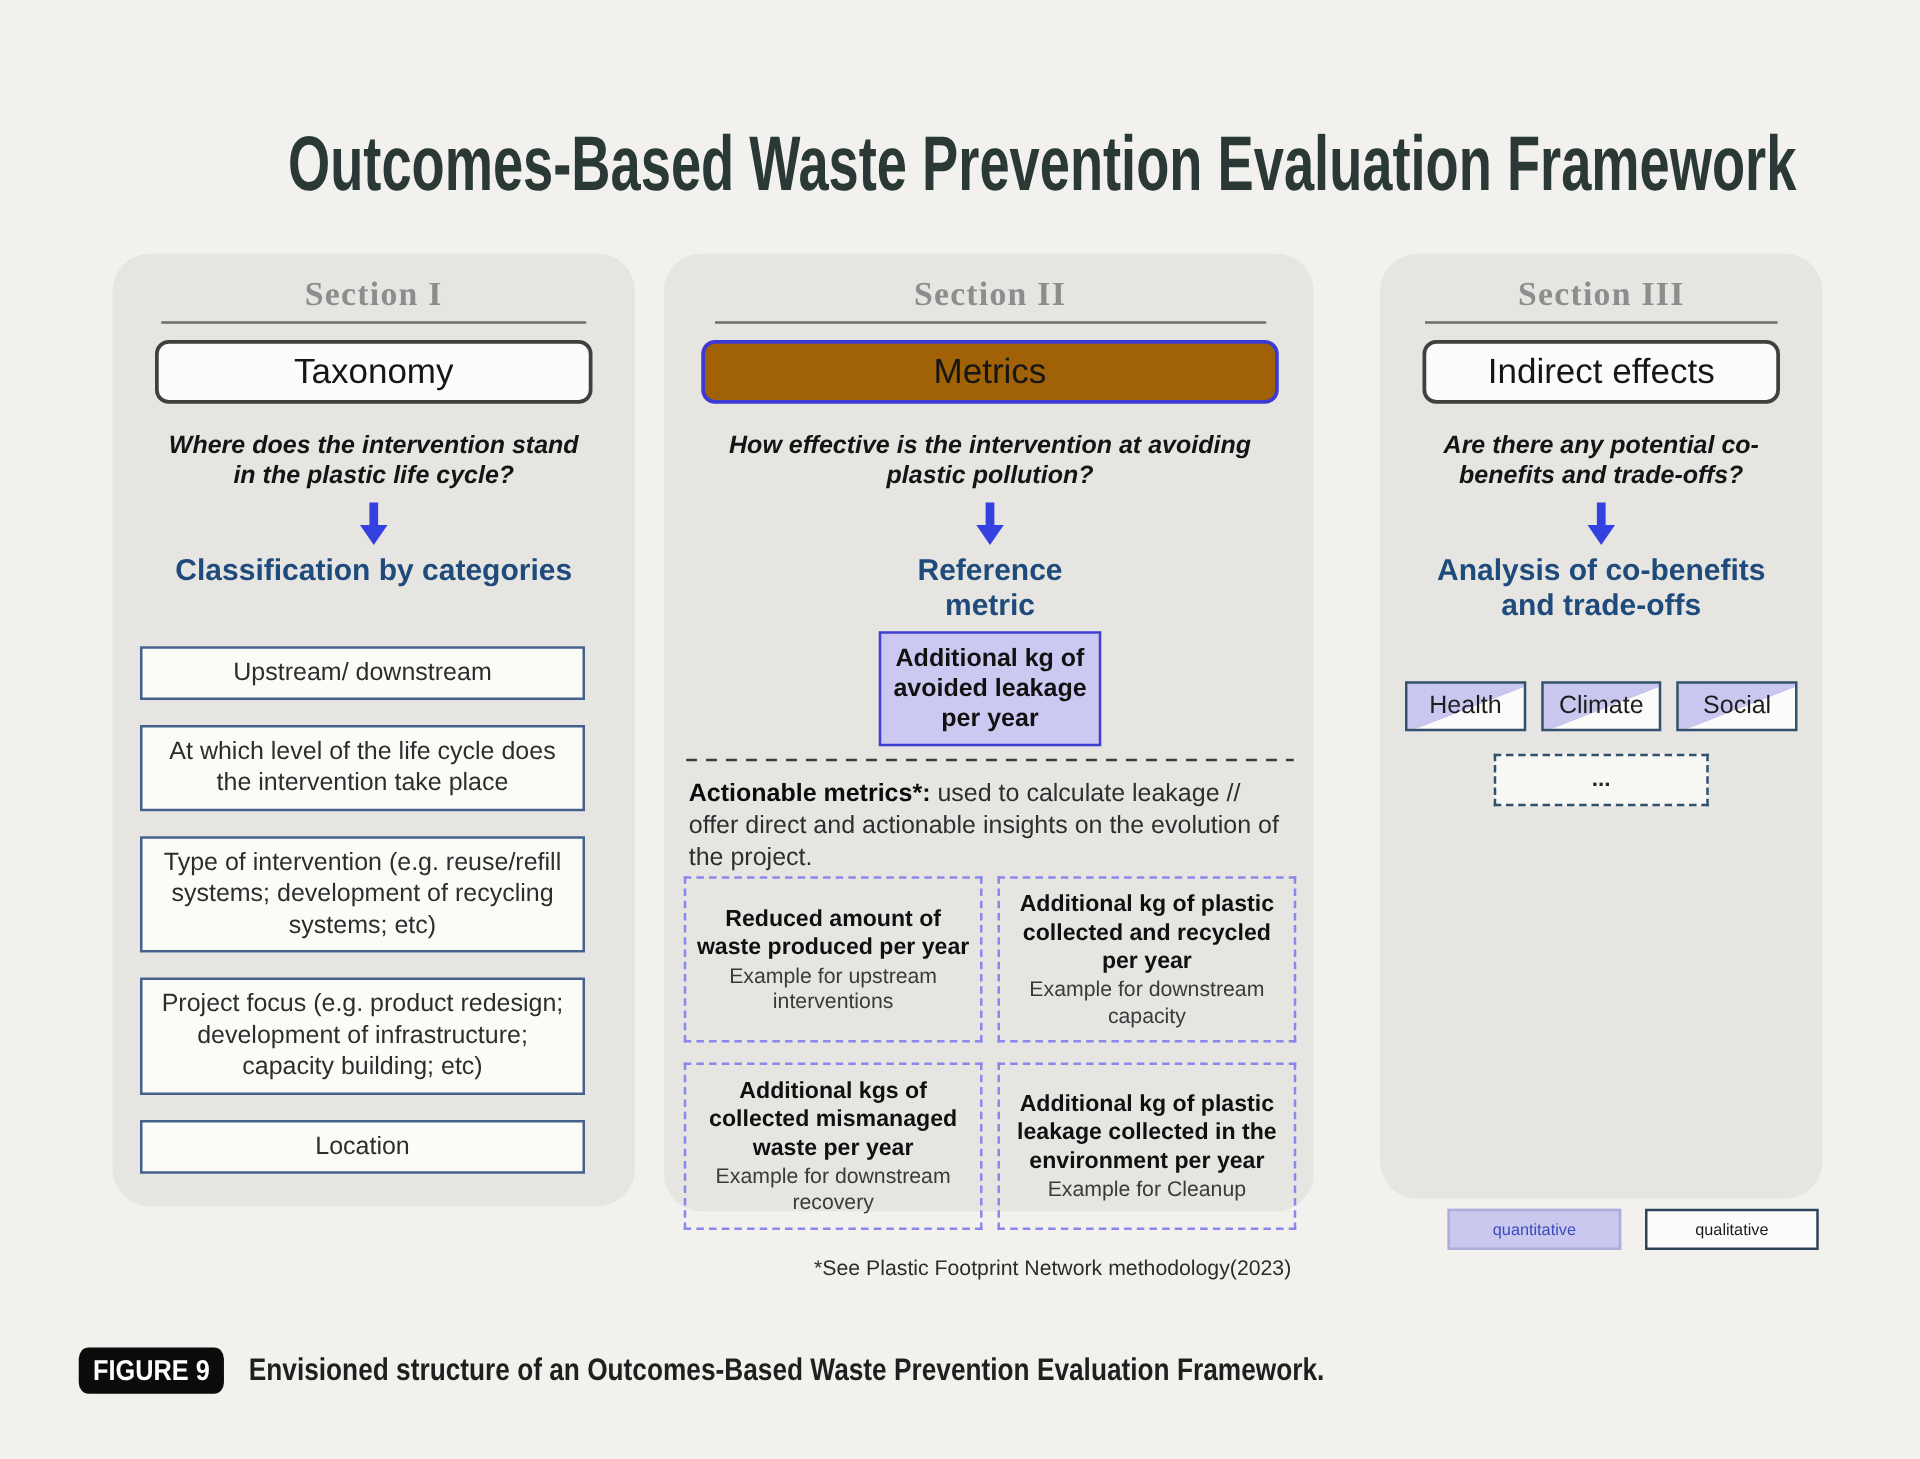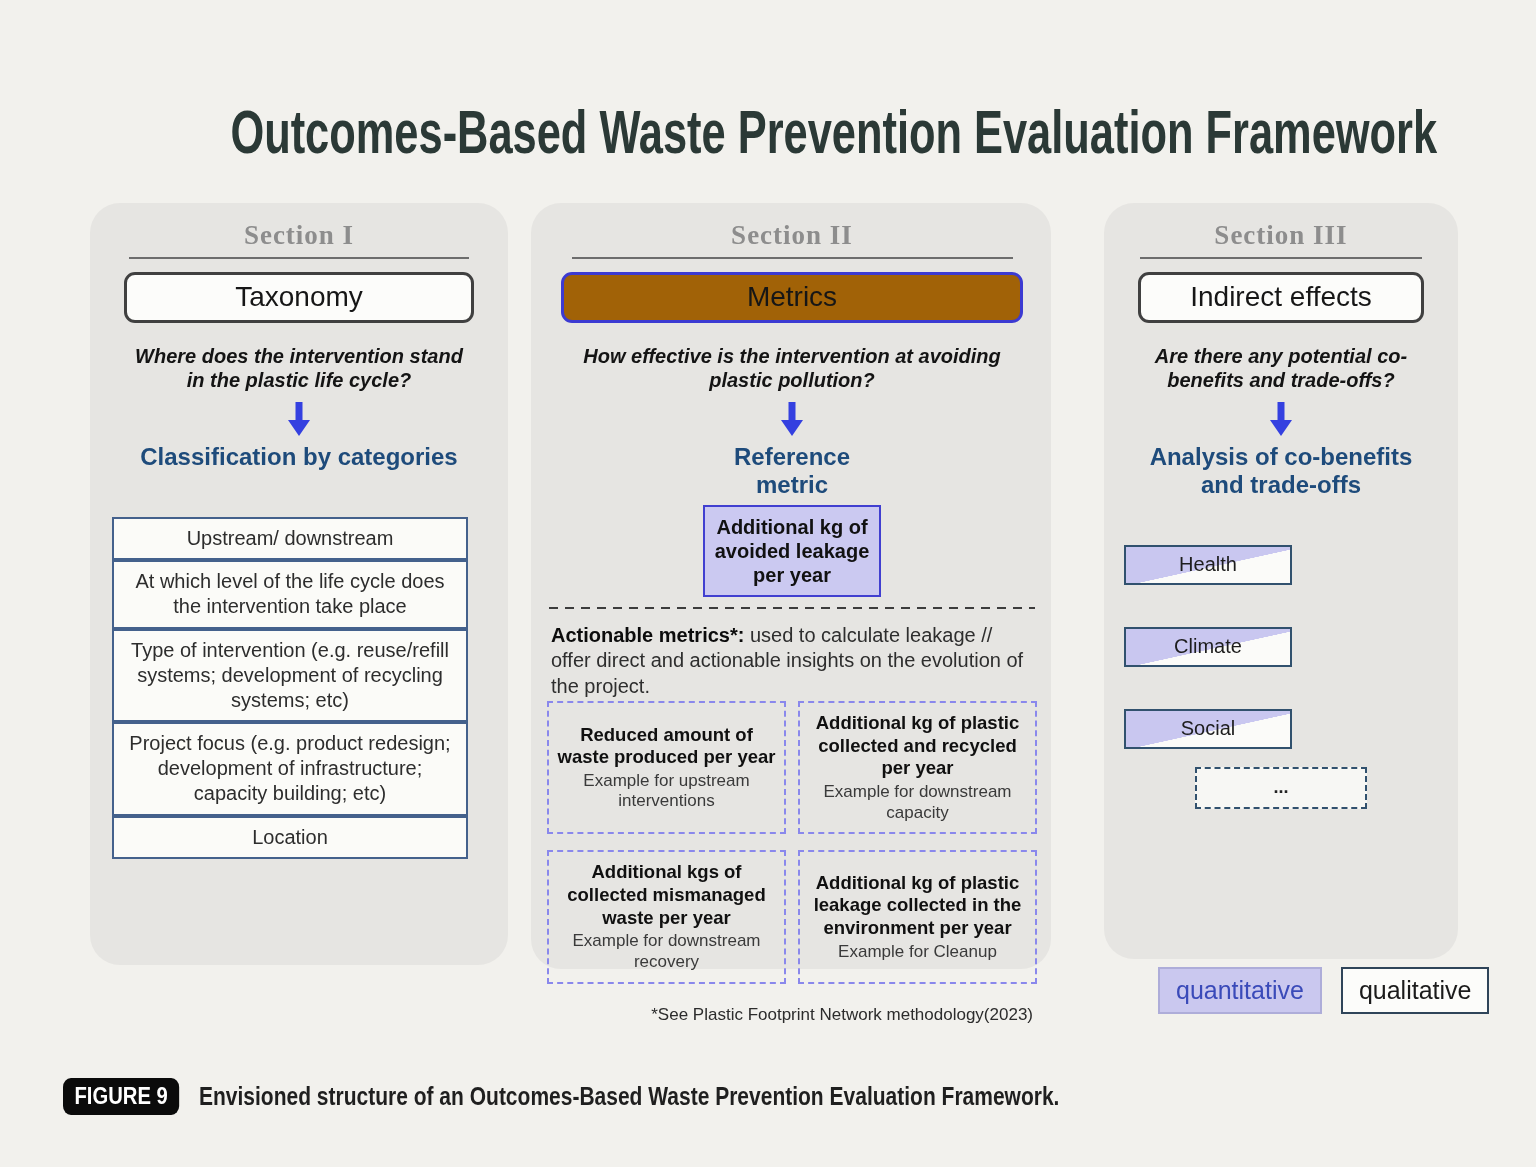--- a/index.html
+++ b/index.html
@@ -48,21 +48,21 @@
     color:#141414; line-height:1.22;
   }
   .arrow-wrap { margin-top:9px; height:36px; }
   .answer {
     margin:6px 8px 0 8px;
     font-size:24px; font-weight:bold; color:#1e4b7b; line-height:1.15;
   }
   .answer.narrow { max-width:180px; margin-left:auto; margin-right:auto; }
 
   
-  .cat-list { margin:46px 20px 0 2px; display:flex; flex-direction:column; }
+  .cat-list { margin:46px 20px 0 2px; display:flex; flex-direction:column; gap:20px; }
   .cat-box {
     border:2px solid #44618c; background:#fbfbf8;
     padding:7px 10px; font-size:20px; color:#2d2d2d; line-height:1.26;
     display:flex; align-items:center; justify-content:center;
   }
 
   
   .ref-box {
     width:178px; margin:6px auto 0 auto; padding:8px 6px;
     background:#cbc9f1; border:2px solid #413fd0;
@@ -83,38 +83,38 @@
   }
   .metric-box {
     border:2px dashed #8a88ec; padding:9px 6px;
     display:flex; flex-direction:column; justify-content:center;
   }
   .mb-title { font-size:18.5px; font-weight:bold; color:#101010; line-height:1.22; }
   .mb-ex    { font-size:17px; color:#3a3a3a; line-height:1.22; margin-top:2px; }
   .footnote { margin-top:21px; text-align:right; font-size:17px; color:#2c2c2c; padding-right:4px; }
 
   
-  .effects { margin-top:46px; display:flex; flex-direction:column; gap:42px; }
+  .effects { margin-top:46px; display:flex; flex-direction:row; gap:12px; align-items:center; }
   .effect-box {
     width:168px; height:40px;
     border:2px solid #31516e;
     background:linear-gradient(to top left, #fbfbf9 46%, #c9c7f0 46.5%);
     font-size:20px; color:#1d1d1d;
     display:flex; align-items:center; justify-content:center;
   }
   .dots-box {
     width:172px; height:42px; margin:18px auto 0 auto;
     border:2px dashed #31516e; background:#f7f7f4;
     font-size:18px; font-weight:bold; color:#222;
     display:flex; align-items:center; justify-content:center;
   }
 
   
   .legend { position:absolute; top:967px; left:1158px; display:flex; gap:19px; }
-  .legend-box { min-width:139px; padding:7px 16px; font-size:25px; text-align:center; }
+  .legend-box { min-width:139px; padding:7px 16px; font-size:13px; text-align:center; }
   .legend-quant { background:#cac8ef; border:2px solid #aeadd9; color:#3a4ab9; }
   .legend-qual  { background:#fcfcfa; border:2px solid #2f4459; color:#1b1b1b; }
 
   
   .caption { position:absolute; top:1078px; left:63px; display:flex; align-items:center; gap:4px; }
   .badge {
     background:#0b0b0b; color:#fff; border-radius:9px;
     padding:5px 13px; font-size:23px; font-weight:bold;
     transform:scaleX(0.88); transform-origin:left center; white-space:nowrap;
   }

